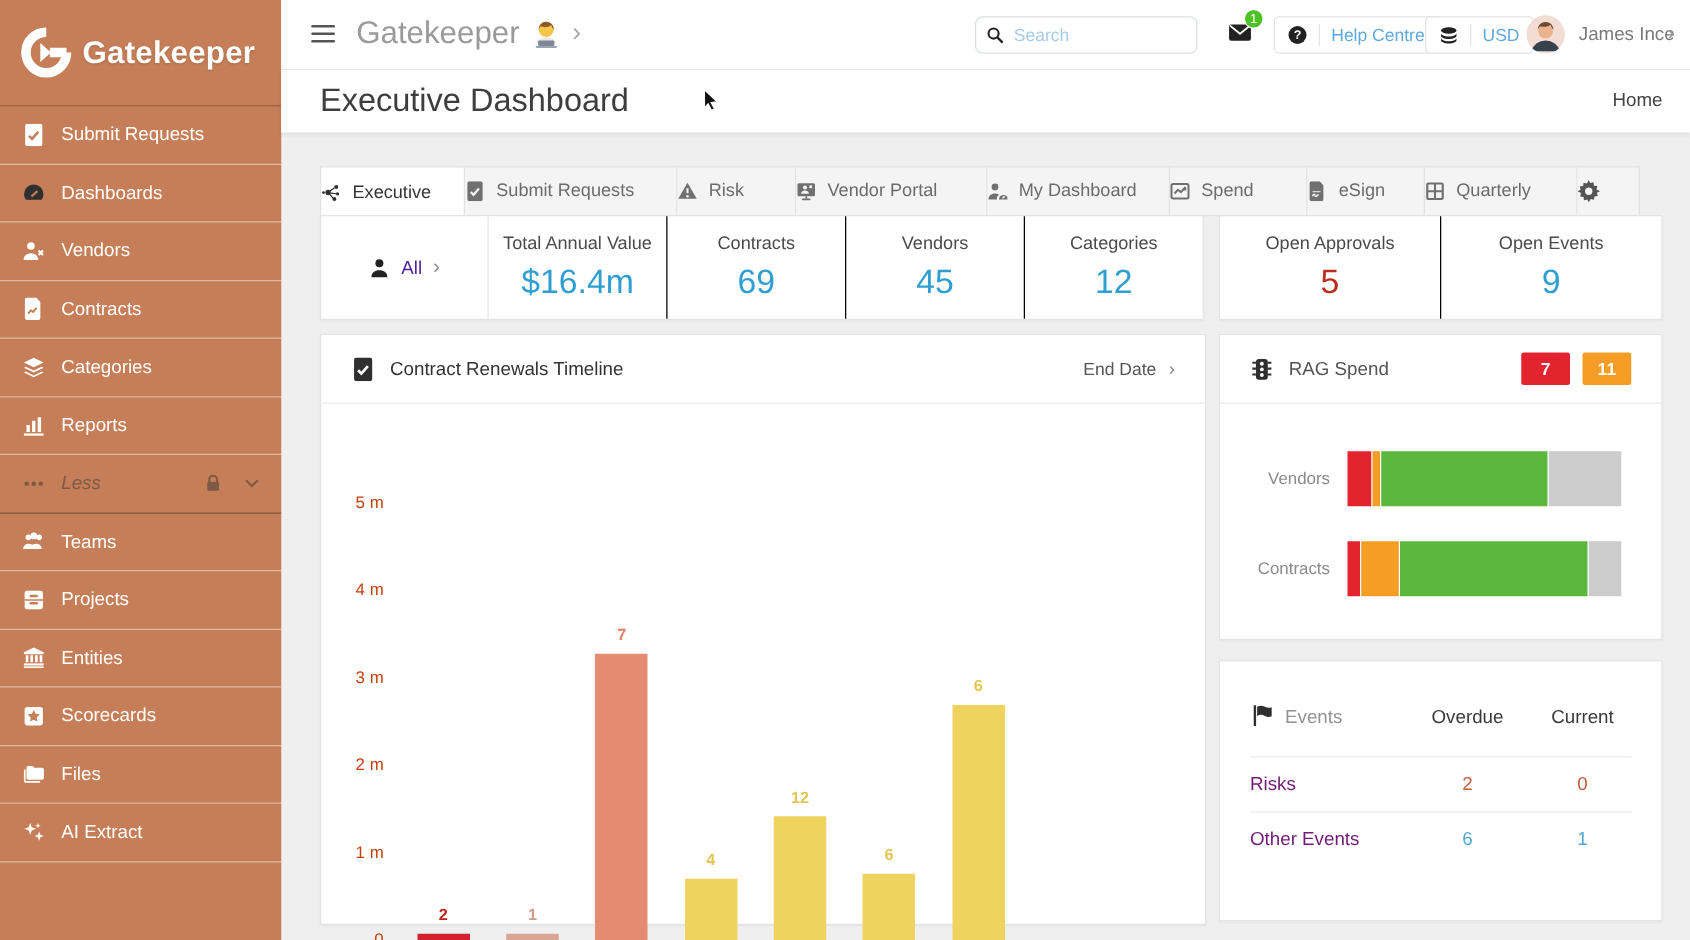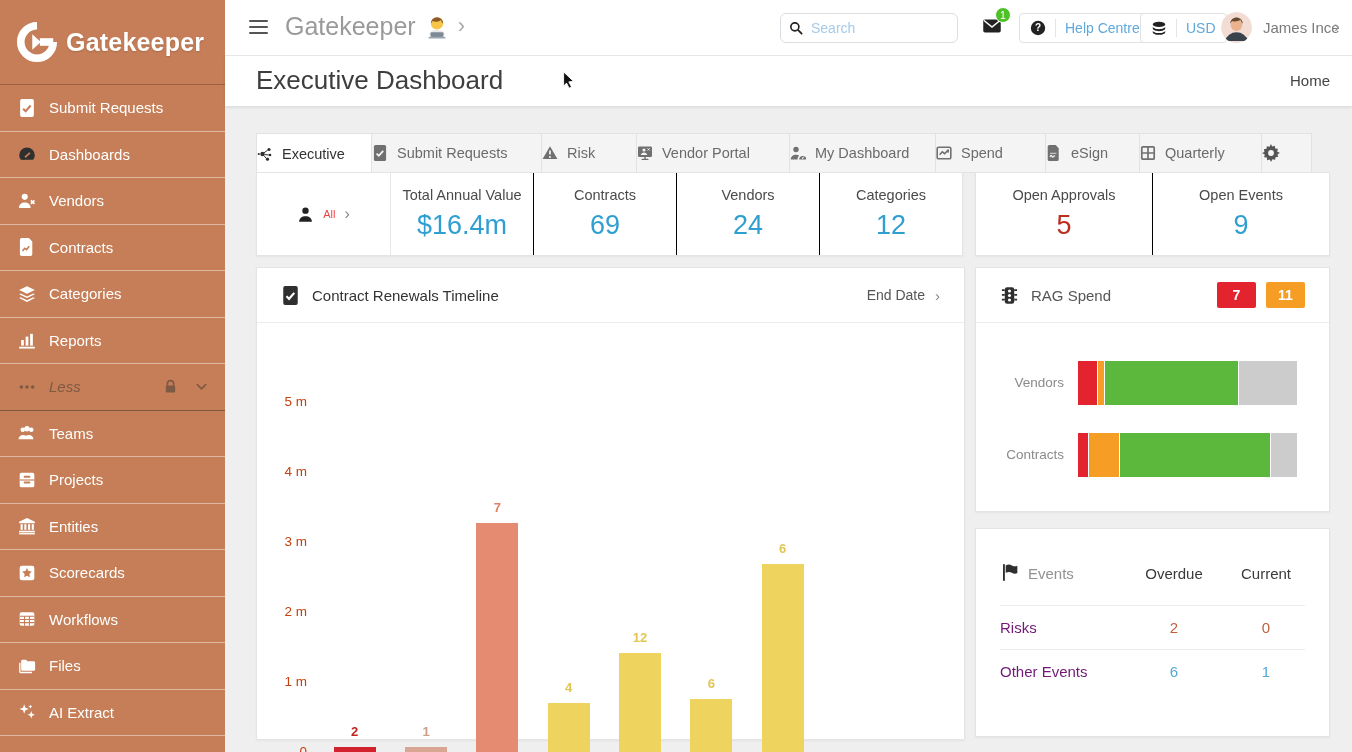--- a/index.html
+++ b/index.html
@@ -57,21 +57,21 @@
   .tab.active { background:#fff; color:#333; border-bottom:1px solid #fff; height:41px; }
   .tab.active .icon { color:#2f2f2f; --bg:#fff; }
   .tab.gear-tab .icon { width:18px; height:18px; color:#555; }
 
   
   .card { position:absolute; background:#fff; border:1px solid #e4e4e4; box-shadow:0 1px 2px rgba(0,0,0,.05); }
   #stats-left  { left:256px; top:172px; width:707px; height:84px; display:flex; }
   #stats-right { left:975px; top:172px; width:355px; height:84px; display:flex; }
   .stat-filter { width:134px; display:flex; align-items:center; justify-content:center; gap:9px; cursor:pointer; border-right:1px solid #e8e8e8; }
   .stat-filter .icon { width:17px; height:17px; color:#222; }
-  .stat-filter .flabel { font-size:11px; color:#ef4444; }
+  .stat-filter .flabel { font-size:15px; color:#4c1d95; }
   .stat-filter .chev { color:#888; font-size:16px; }
   .stat { flex:1; display:flex; flex-direction:column; align-items:center; justify-content:center; gap:7px; border-right:1px solid #000000; cursor:pointer; }
   .stat:last-child { border-right:none; }
   .stat .slabel { font-size:14.5px; color:#4a4a4a; }
   .stat .svalue { font-size:27px; }
 
   #chart-card { left:256px; top:267px; width:709px; height:473px; }
   .card-head { position:relative; height:55px; border-bottom:1px solid #ececec; display:flex; align-items:center; padding:0 24px; gap:12px; }
   .card-head .icon { width:19px; height:19px; color:#2f2f2f; --bg:#fff; }
   .card-head .ctitle { font-size:15px; color:#333; }
@@ -247,29 +247,20 @@
             <svg viewBox="0 0 16 16">
               <rect x="1.5" y="1.5" width="13" height="13" rx="2" fill="currentColor"></rect>
               <path d="M8 3.6l1.3 2.7 3 .4-2.2 2.1.5 3L8 10.4l-2.6 1.4.5-3-2.2-2.1 3-.4z" fill="var(--bg,#fff)"></path>
             </svg>
           </span>
           <span class="side-label">Scorecards</span>
         </div>
         <div class="side-item">
           <span class="icon ">
             <svg viewBox="0 0 16 16">
-              <rect x="1.5" y="2" width="13" height="12" rx="1.5" fill="currentColor"></rect>
-              <path d="M1.5 5.5h13M5.8 5.5V14M10.2 5.5V14M1.5 8.4h13M1.5 11.2h13" stroke="var(--bg,#fff)"></path>
-            </svg>
-          </span>
-          <span class="side-label">Workflows</span>
-        </div>
-        <div class="side-item">
-          <span class="icon ">
-            <svg viewBox="0 0 16 16">
               <path d="M4 2.5h3.2l1.2 1.3H14a1.2 1.2 0 0 1 1.2 1.2V11a1.2 1.2 0 0 1-1.2 1.2H4A1.2 1.2 0 0 1 2.8 11V3.7A1.2 1.2 0 0 1 4 2.5z" fill="currentColor"></path>
               <path d="M1 5h1.2v8.2h10.3v1.2H2.2A1.2 1.2 0 0 1 1 13.2z" fill="currentColor"></path>
             </svg>
           </span>
           <span class="side-label">Files</span>
         </div>
         <div class="side-item">
           <span class="icon ">
             <svg viewBox="0 0 16 16">
               <path d="M5.5 1.2l1.1 3.1 3.1 1.1-3.1 1.1-1.1 3.1-1.1-3.1-3.1-1.1 3.1-1.1z" fill="currentColor"></path>
@@ -465,21 +456,21 @@
       <div class="stat">
         <span class="slabel">Total Annual Value</span>
         <span class="svalue" style="color:#2f9fd2">$16.4m</span>
       </div>
       <div class="stat">
         <span class="slabel">Contracts</span>
         <span class="svalue" style="color:#2f9fd2">69</span>
       </div>
       <div class="stat">
         <span class="slabel">Vendors</span>
-        <span class="svalue" style="color:#2f9fd2">24</span>
+        <span class="svalue" style="color:#2f9fd2">45</span>
       </div>
       <div class="stat">
         <span class="slabel">Categories</span>
         <span class="svalue" style="color:#2f9fd2">12</span>
       </div>
     </section>
   <section class="card" id="stats-right">
       <div class="stat">
         <span class="slabel">Open Approvals</span>
         <span class="svalue" style="color:#bb2d20">5</span>

